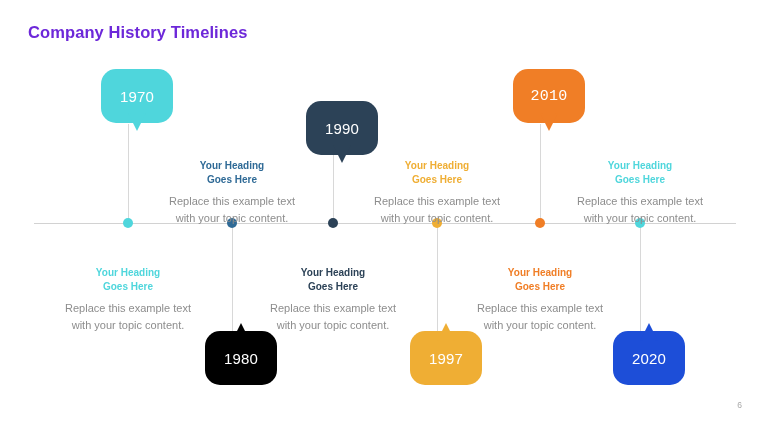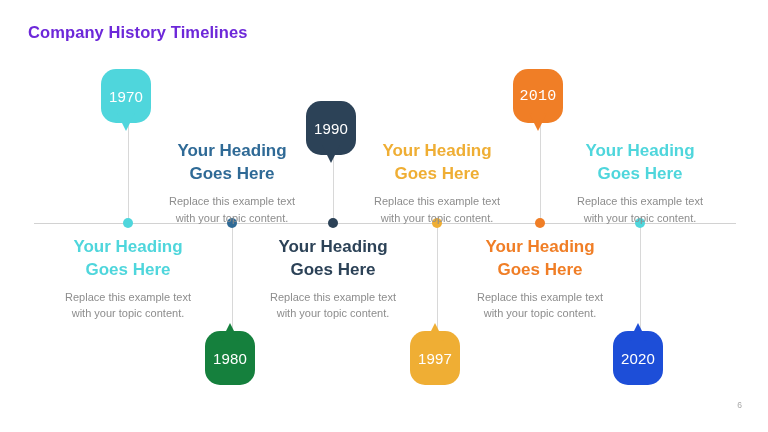--- a/index.html
+++ b/index.html
@@ -71,21 +71,21 @@
     left: -5px;
     width: 10px;
     height: 10px;
     border-radius: 50%;
   }
 
   
   .pin {
     position: absolute;
     left: -27px;
-    width: 50px;
+    width: 72px;
     height: 54px;
     border-radius: 15px;
     display: flex;
     align-items: center;
     justify-content: center;
   }
   .pin-label {
     color: #ffffff;
     font-size: 15px;
     font-weight: normal;
@@ -119,24 +119,25 @@
   .text-block {
     position: absolute;
     width: 172px;
     left: -86px;
     text-align: center;
   }
   .milestone.above .text-block { top: 236px; }   
   .milestone.below .text-block { bottom: 206px; } 
 
   .heading {
-    font-size: 17px;
+    font-size: 10px;
     font-weight: bold;
     line-height: 1.35;
     margin-bottom: 7px;
+    margin-top: 30px;
   }
   .body-text {
     font-size: 11px;
     color: #8d8d8d;
     line-height: 1.5;
   }
 
   
   #page-number {
     position: absolute;
@@ -169,21 +170,21 @@
           </div>
           <div class="body-text">
             <div>Replace this example text</div>
             <div>with your topic content.</div>
           </div>
         </div>
       </div>
       <div class="milestone below" style="left: 232px;">
         <div class="connector" style="height: 108px;"></div>
         <div class="axis-dot" style="background: rgb(47, 106, 150);"></div>
-        <div class="pin" style="background: #15803d;">
+        <div class="pin" style="background: #000000;">
           <span class="pin-label">1980</span>
         </div>
         <div class="text-block">
           <div class="heading" style="color: rgb(47, 106, 150);">
             <div>Your Heading</div>
             <div>Goes Here</div>
           </div>
           <div class="body-text">
             <div>Replace this example text</div>
             <div>with your topic content.</div>

